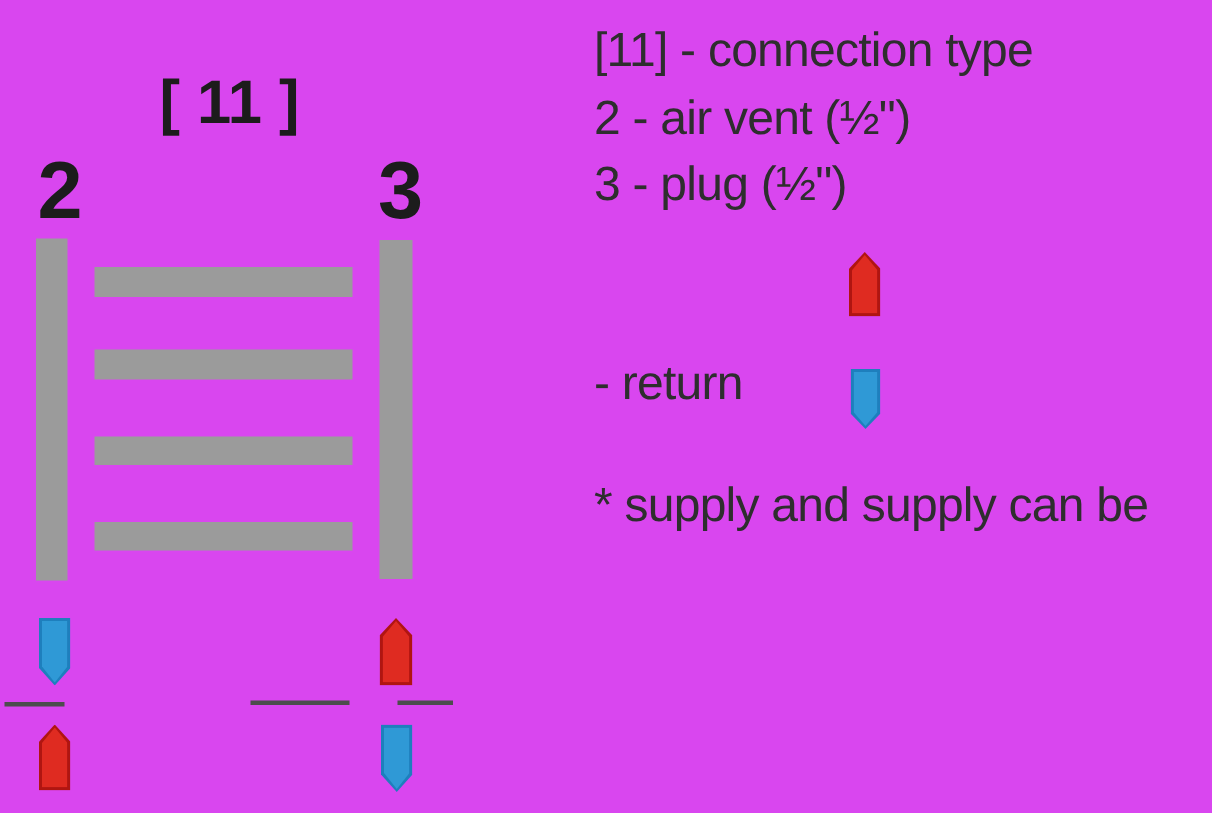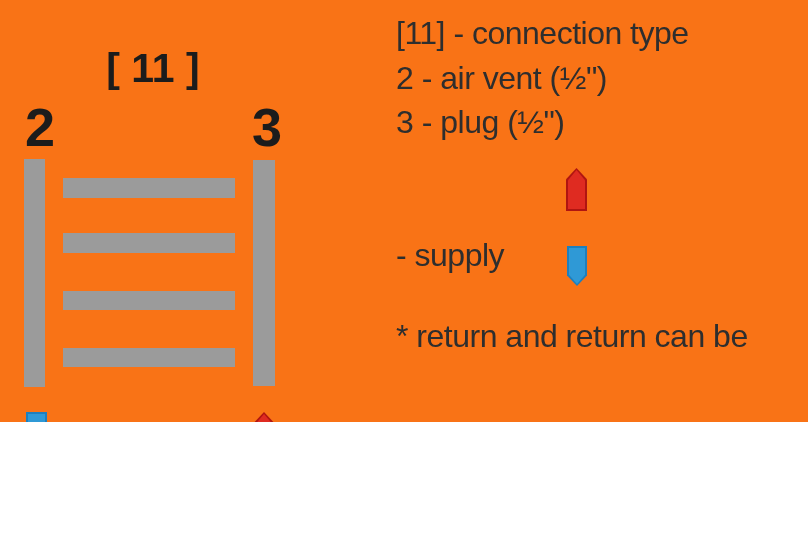--- a/index.html
+++ b/index.html
@@ -8,22 +8,22 @@
     --return-blue:#2f99d6;
     --return-blue-dark:#1e7fbd;
     --radiator-gray:#9b9b9b;
     --mark-dark:#4d4d4d;
     --text-black:#1c1c1c;
     --text-gray:#2e2e2e;
   }
   html,body{margin:0;padding:0;background:#ffffff;}
   .canvas{
     position:relative;
-    width:808px;height:422px;
-    background:#f97316;
+    width:808px;height:542px;
+    background:#d946ef;
     overflow:hidden;
     font-family:"Liberation Sans",sans-serif;
   }
   .abs{position:absolute;}
 
   
   .conn-label{
     left:95px;top:40px;width:116px;
     text-align:center;
     font-weight:bold;font-size:41px;line-height:56px;
@@ -109,20 +109,20 @@
     </div>
 
   <div class="abs def-line" style="top:14px">[11] - connection type</div>
   <div class="abs def-line" style="top:59px">2 - air vent (½")</div>
   <div class="abs def-line" style="top:103px">3 - plug (½")</div>
 
   <div class="arrow up red" style="left:566px;top:168px;width:21px;height:43px">
       <i></i>
     </div>
 
-  <div class="abs def-line" style="top:236px">- supply</div>
+  <div class="abs def-line" style="top:236px">- return</div>
   <div class="arrow down blue" style="left:567px;top:246px;width:20px;height:40px">
       <i></i>
     </div>
 
-  <div class="abs note-line" style="left:396px;top:317px">* return and return can be</div>
+  <div class="abs note-line" style="left:396px;top:317px">* supply and supply can be</div>
 
 </div>
 
 </body></html>

